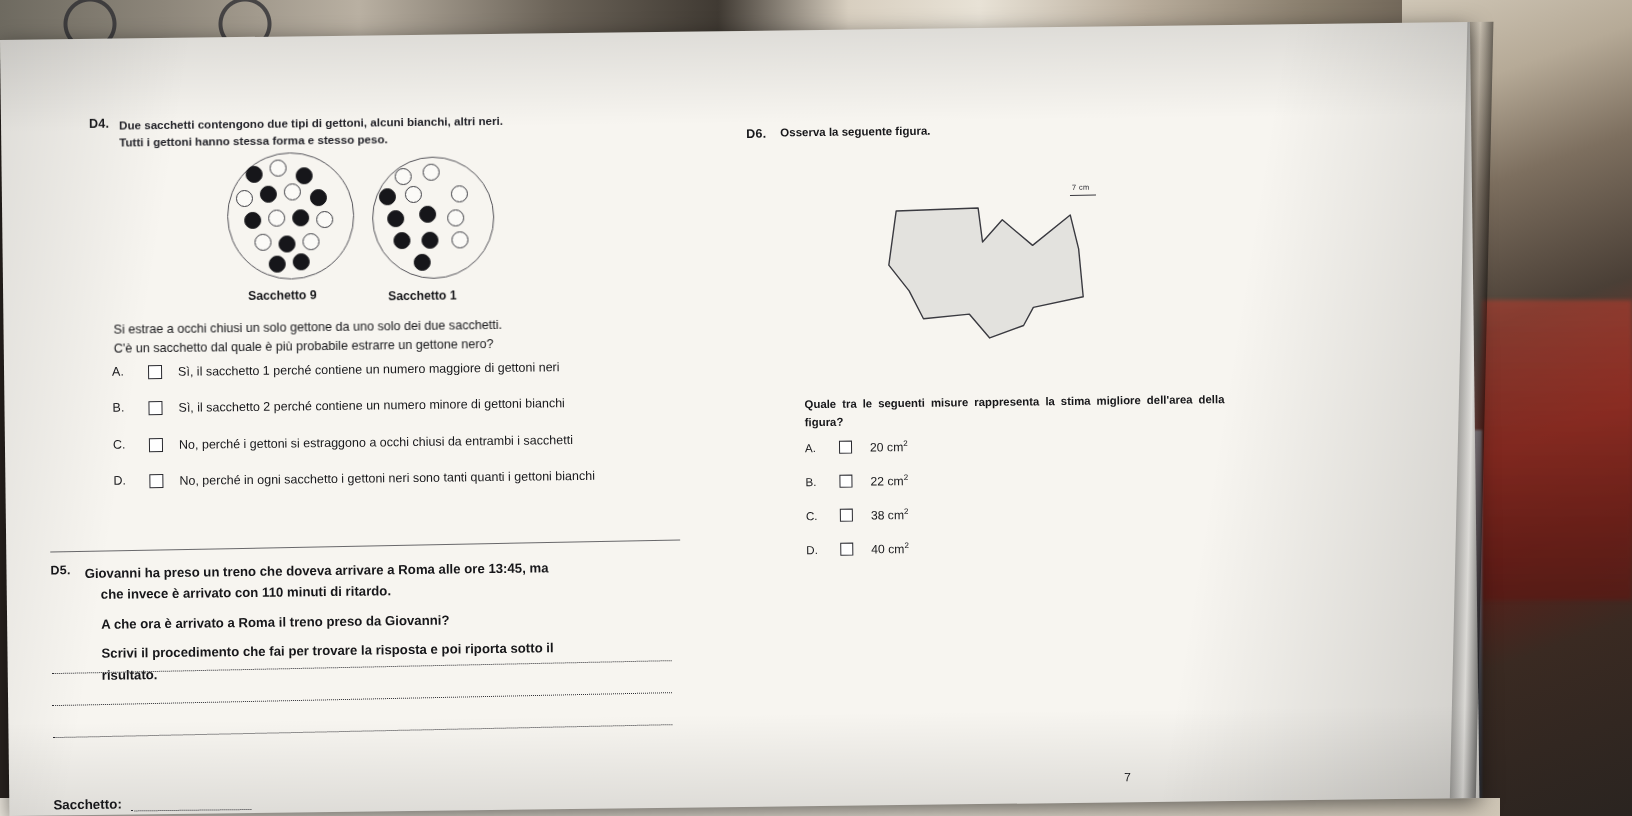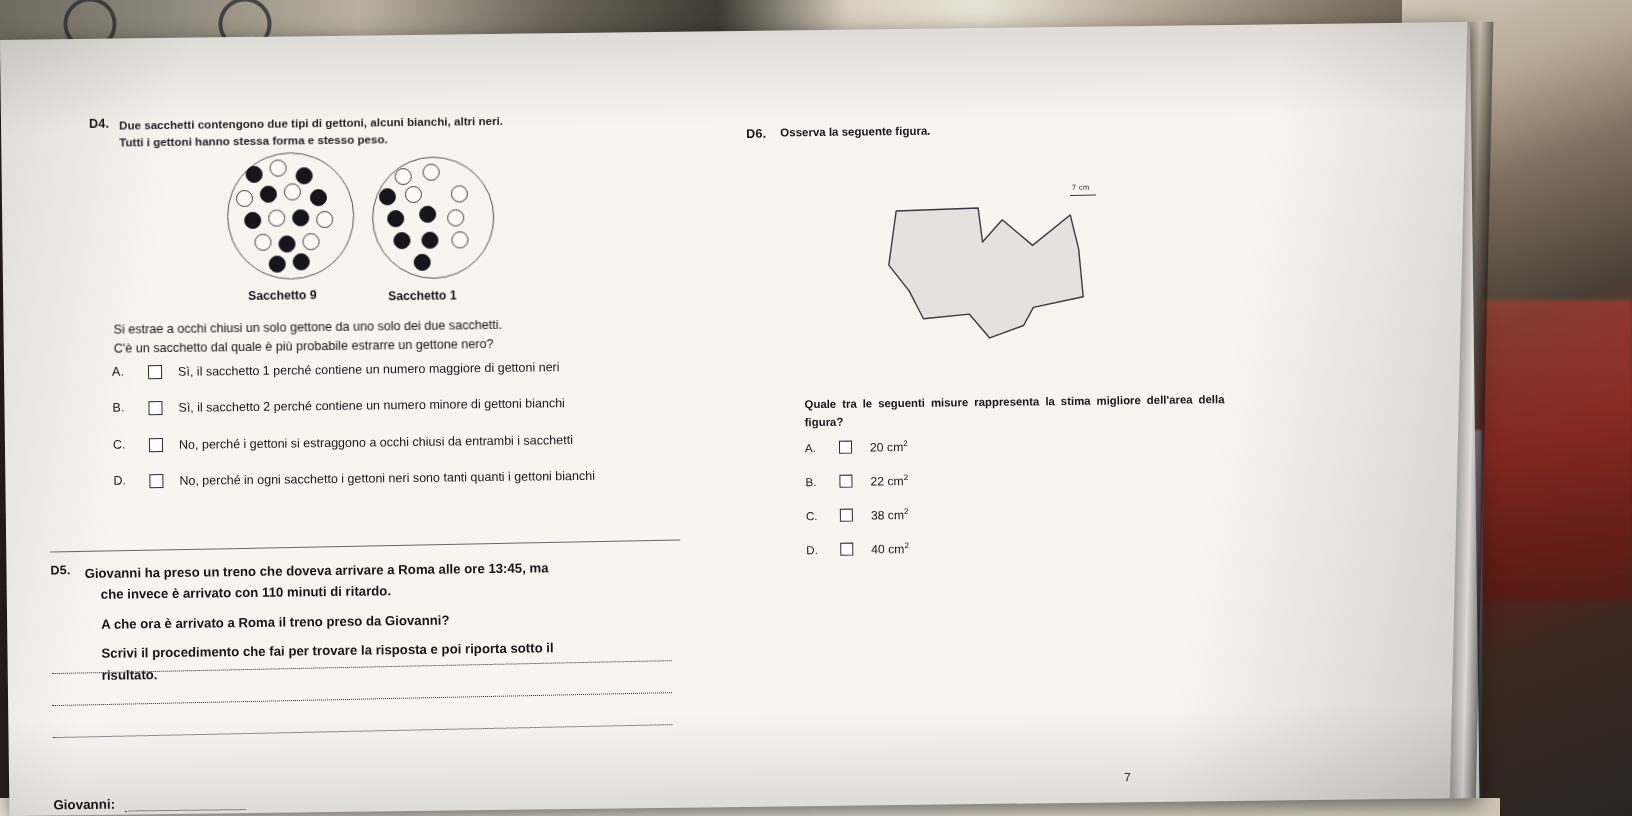--- a/index.html
+++ b/index.html
@@ -240,21 +240,21 @@
       </div>
     </div>
 
     <div class="d5-lines">
       <div class="dline"></div>
       <div class="dline"></div>
       <div class="dline"></div>
     </div>
 
     <div class="risultato">
-      <span class="lbl">Giovanni:</span>
+      <span class="lbl">Sacchetto:</span>
       <span class="rline"></span>
     </div>
 
     <div class="d6">
       <div class="d6-head">
         <div class="q-code">D6.</div>
         <div class="body">Osserva la seguente figura.</div>
       </div>
     </div>
 

